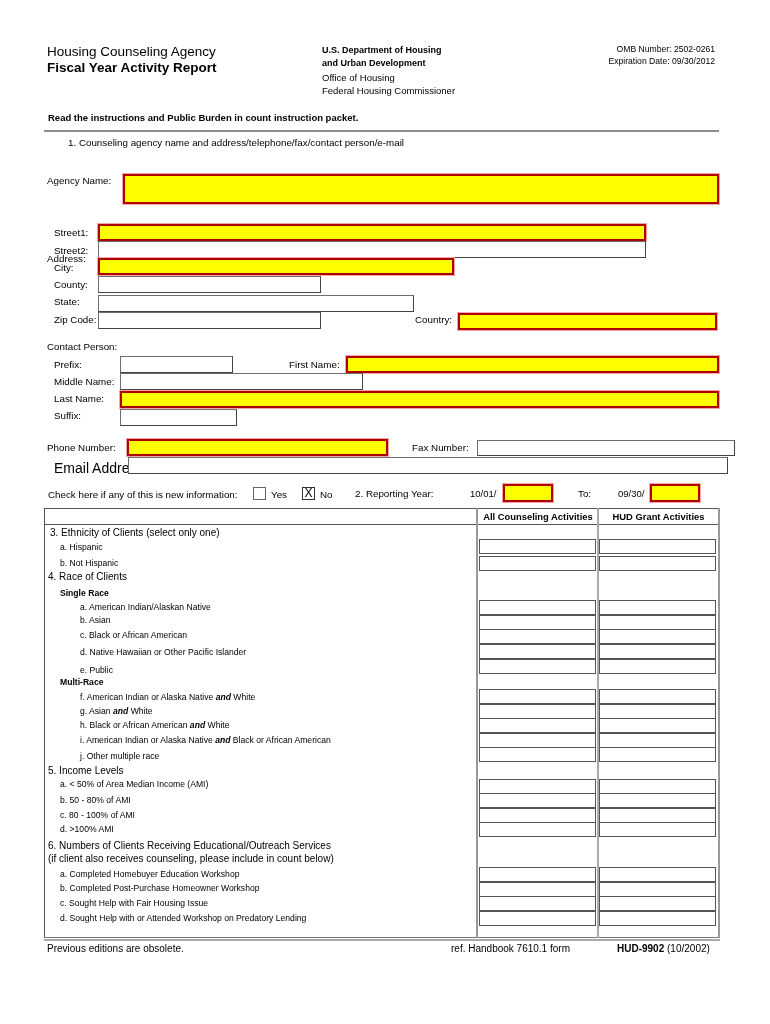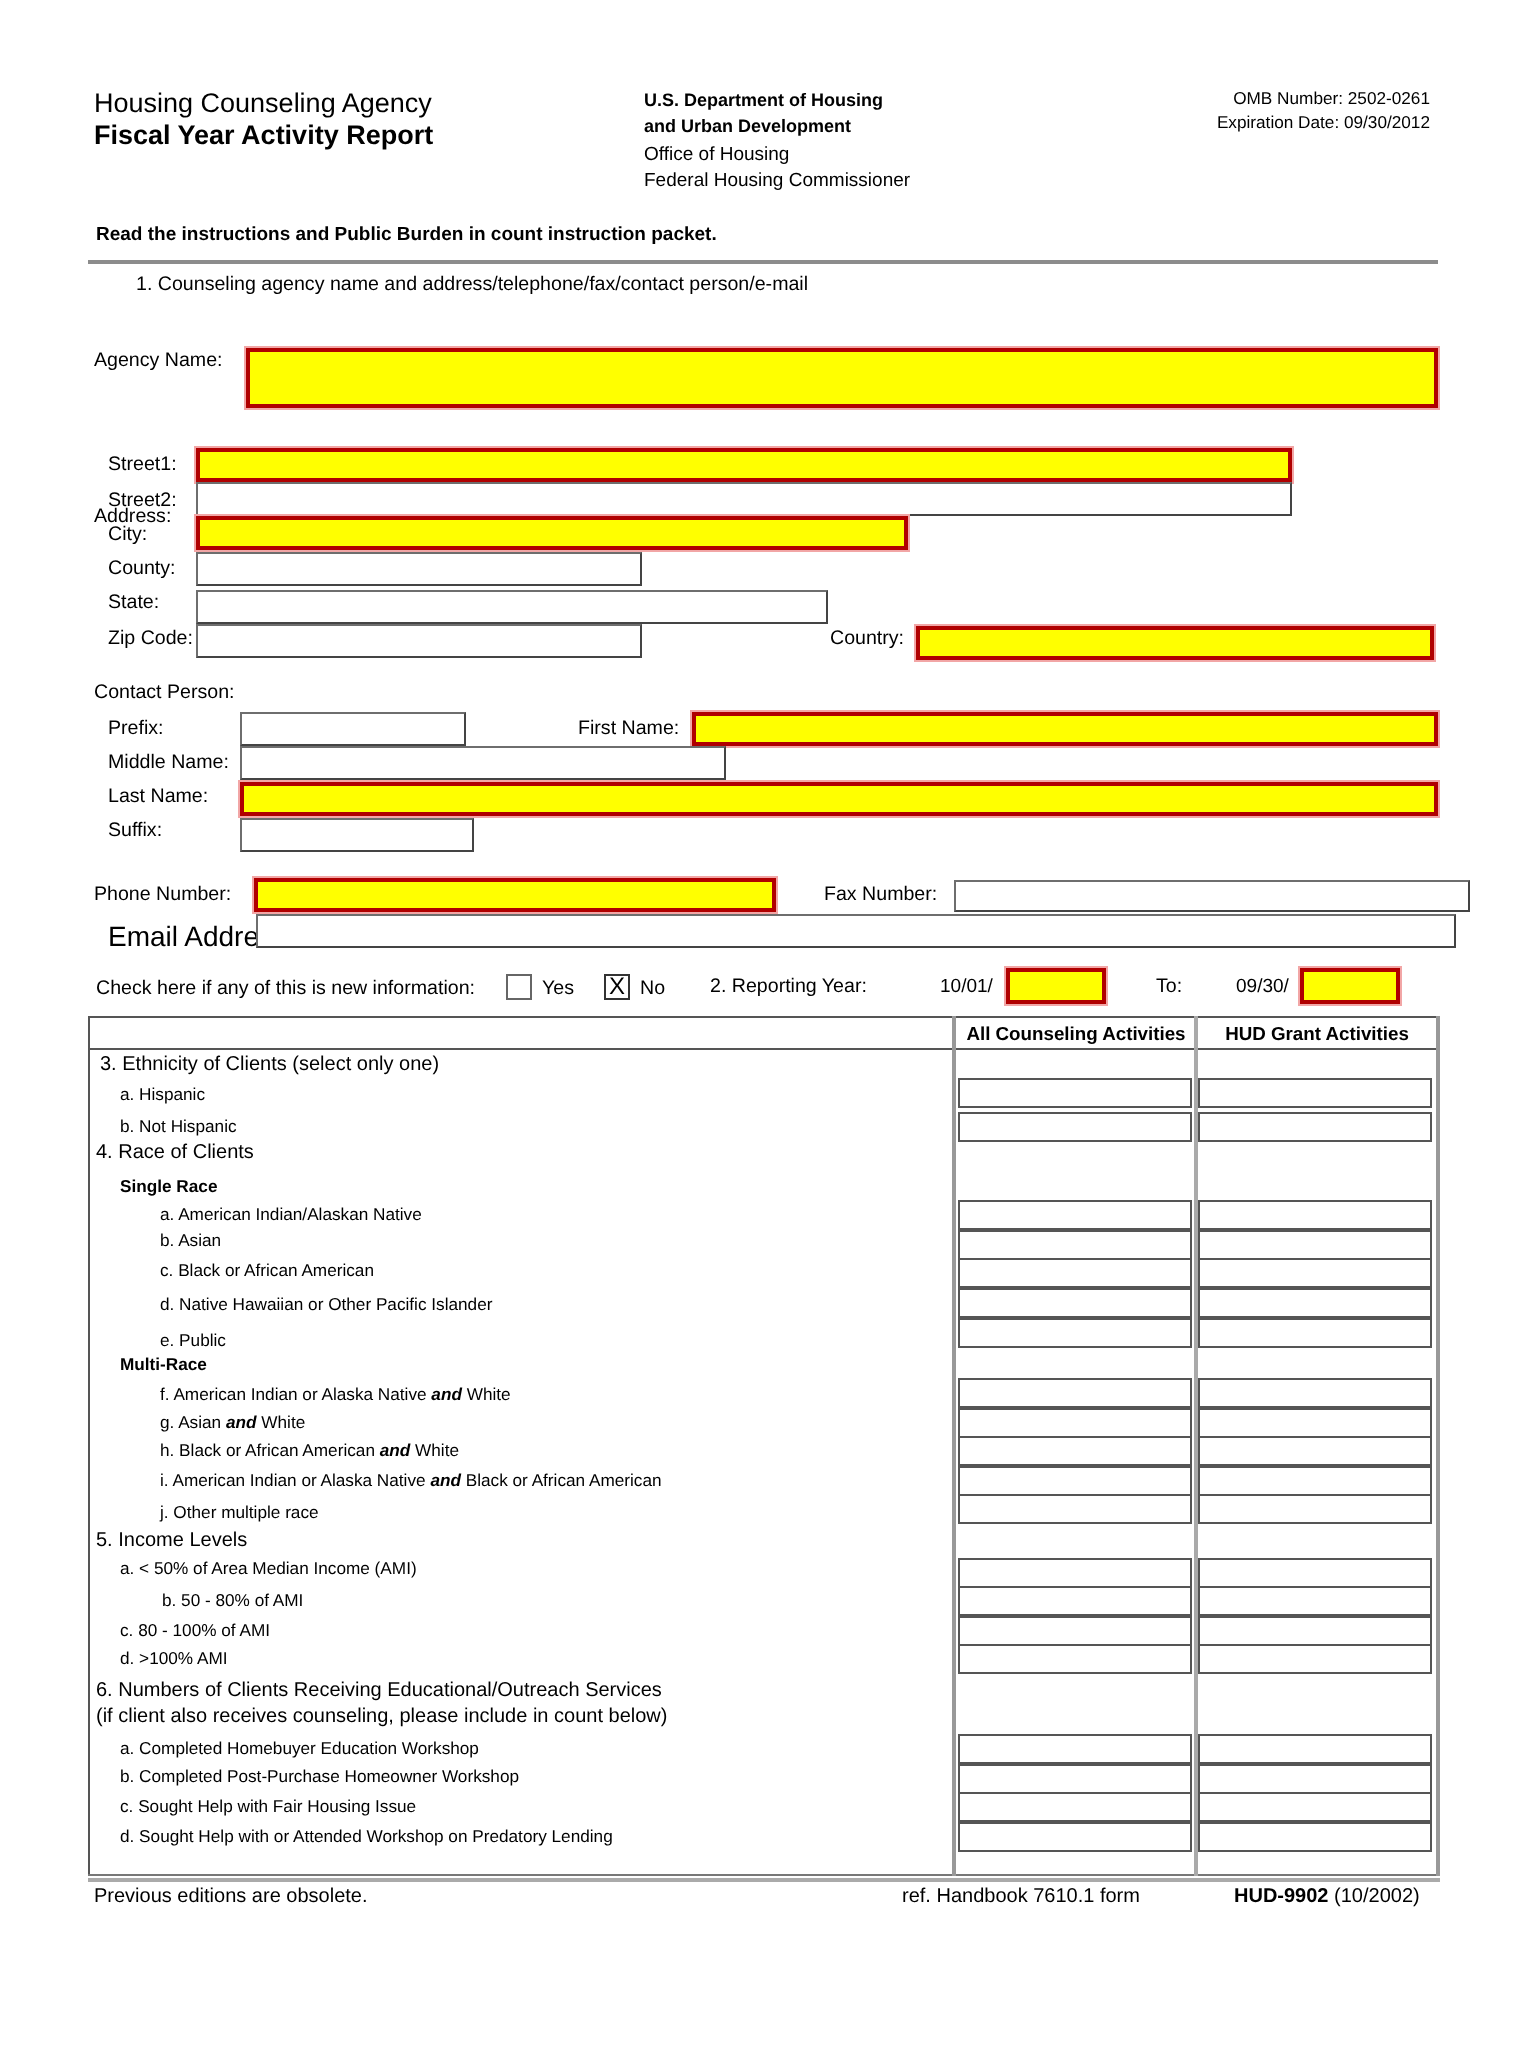--- a/index.html
+++ b/index.html
@@ -131,21 +131,21 @@
 <div class="abs bold t8" style="left:60px;top:677px;">Multi-Race</div>
 
 <div class="abs t8" style="left:80px;top:692px;"><span>f. American Indian or Alaska Native </span><em class="and">and</em><span> White</span></div>
 <div class="abs t8" style="left:80px;top:706px;"><span>g. Asian </span><em class="and">and</em><span> White</span></div>
 <div class="abs t8" style="left:80px;top:720px;"><span>h. Black or African American </span><em class="and">and</em><span> White</span></div>
 <div class="abs t8" style="left:80px;top:735px;"><span>i. American Indian or Alaska Native </span><em class="and">and</em><span> Black or African American</span></div>
 <div class="abs t8" style="left:80px;top:751px;"><span>j. Other multiple race</span></div>
 
 <div class="abs" style="left:48px;top:765px;font-size:10px;">5. Income Levels</div>
 <div class="abs t8" style="left:60px;top:779px;">a. &lt; 50% of Area Median Income (AMI)</div>
-<div class="abs t8" style="left:60px;top:795px;margin-left:21px;">b. 50 - 80% of AMI</div>
+<div class="abs t8" style="left:60px;top:795px;">b. 50 - 80% of AMI</div>
 <div class="abs t8" style="left:60px;top:810px;">c. 80 - 100% of AMI</div>
 <div class="abs t8" style="left:60px;top:824px;">d. &gt;100% AMI</div>
 
 <div class="abs" style="left:48px;top:840px;font-size:10px;">6. Numbers of Clients Receiving Educational/Outreach Services</div>
 <div class="abs" style="left:48px;top:853px;font-size:10px;">(if client also receives counseling, please include in count below)</div>
 <div class="abs t8" style="left:60px;top:869px;">a. Completed Homebuyer Education Workshop</div>
 <div class="abs t8" style="left:60px;top:883px;">b. Completed Post-Purchase Homeowner Workshop</div>
 <div class="abs t8" style="left:60px;top:898px;">c. Sought Help with Fair Housing Issue</div>
 <div class="abs t8" style="left:60px;top:913px;">d. Sought Help with or Attended Workshop on Predatory Lending</div>
 

